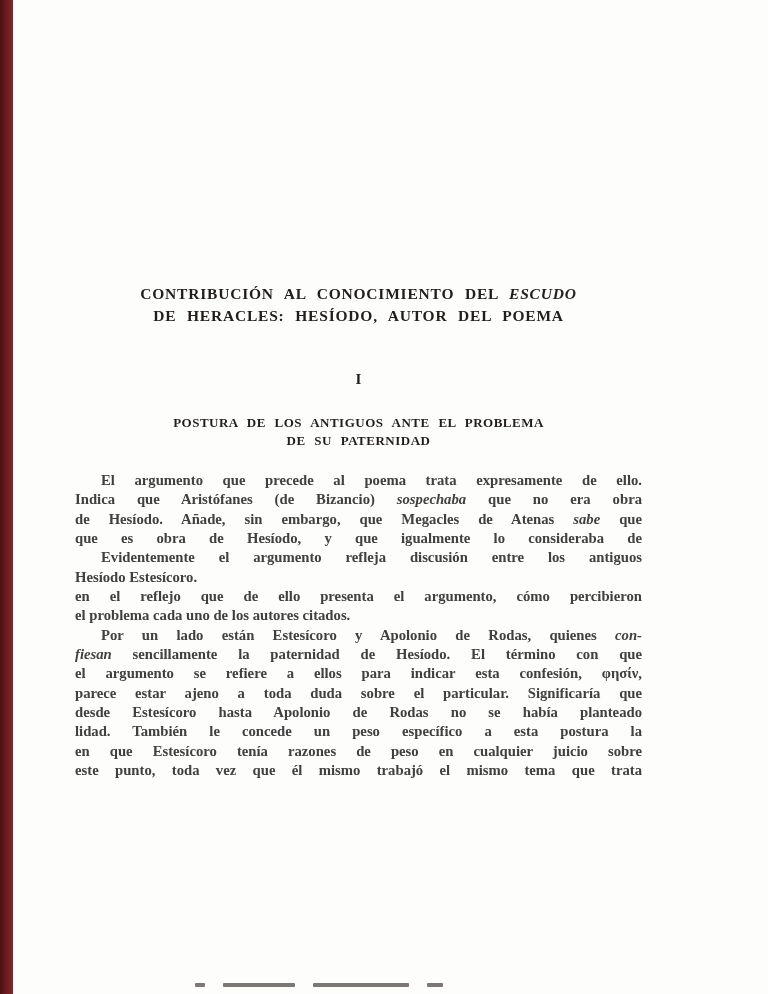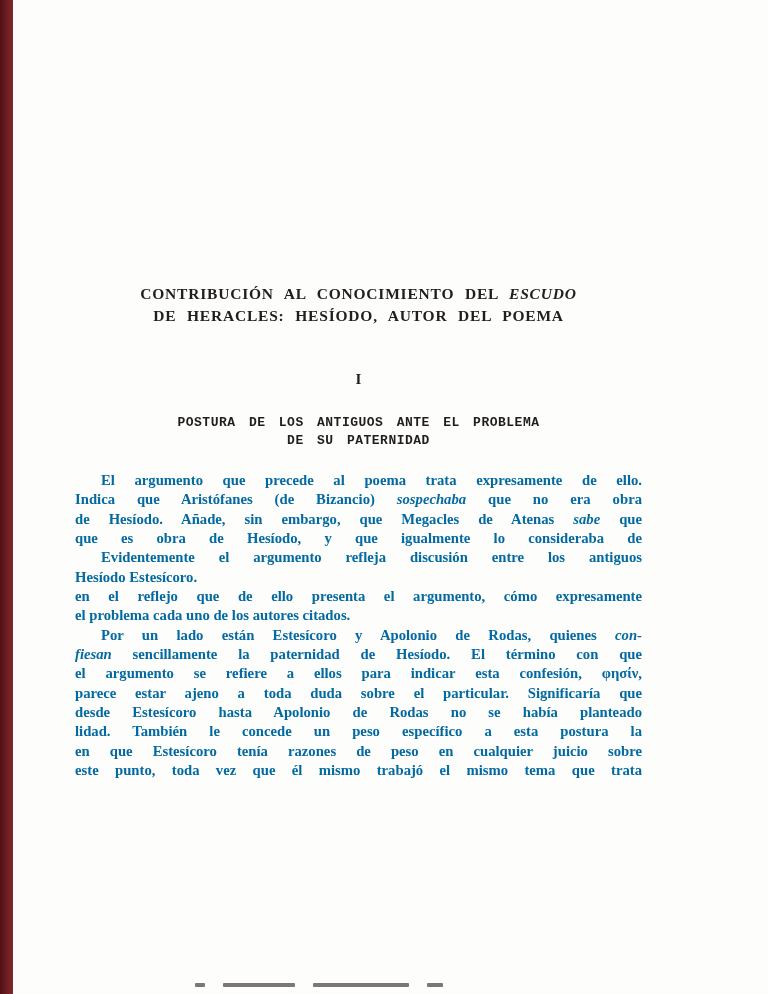--- a/index.html
+++ b/index.html
@@ -42,27 +42,26 @@
     line-height: 16px;
   }
   .subtitle {
     margin-top: 27px;
     text-align: center;
     font-weight: bold;
     font-size: 13px;
     line-height: 17.5px;
     letter-spacing: 0.5px;
     word-spacing: 5px;
-    font-family: Liberation Mono, monospace;
   }
   .body-text {
     margin-top: 22px;
     font-size: 14.7px;
     font-weight: bold;
-    color: #0369a1;
+    color: #404040;
   }
   .line {
     line-height: 19.35px;
     text-align: justify;
     text-align-last: justify;
   }
   .line.first { text-indent: 26px; }
   .line.lastline { text-align-last: left; }
   .cutoff {
     position: absolute;
@@ -100,21 +99,21 @@
       <div>DE SU PATERNIDAD</div>
     </div>
 
     <div class="body-text">
         <div class="line first"><span>El argumento que precede al poema trata expresamente de ello.</span></div>
         <div class="line"><span>Indica que Aristófanes (de Bizancio) </span><span class="it">sospechaba</span><span> que no era obra</span></div>
         <div class="line"><span>de Hesíodo. Añade, sin embargo, que Megacles de Atenas </span><span class="it">sabe</span><span> que</span></div>
         <div class="line"><span>que es obra de Hesíodo, y que igualmente lo consideraba de</span></div>
         <div class="line first"><span>Evidentemente el argumento refleja discusión entre los antiguos</span></div>
         <div class="line lastline"><span>Hesíodo Estesícoro.</span></div>
-        <div class="line"><span>en el reflejo que de ello presenta el argumento, cómo expresamente</span></div>
+        <div class="line"><span>en el reflejo que de ello presenta el argumento, cómo percibieron</span></div>
         <div class="line lastline"><span>el problema cada uno de los autores citados.</span></div>
         <div class="line first"><span>Por un lado están Estesícoro y Apolonio de Rodas, quienes </span><span class="it">con-</span></div>
         <div class="line"><span class="it">fiesan</span><span> sencillamente la paternidad de Hesíodo. El término con que</span></div>
         <div class="line"><span>el argumento se refiere a ellos para indicar esta confesión, φησίν,</span></div>
         <div class="line"><span>parece estar ajeno a toda duda sobre el particular. Significaría que</span></div>
         <div class="line"><span>desde Estesícoro hasta Apolonio de Rodas no se había planteado</span></div>
         <div class="line"><span>lidad. También le concede un peso específico a esta postura la</span></div>
         <div class="line"><span>en que Estesícoro tenía razones de peso en cualquier juicio sobre</span></div>
         <div class="line"><span>este punto, toda vez que él mismo trabajó el mismo tema que trata</span></div>
       </div>

